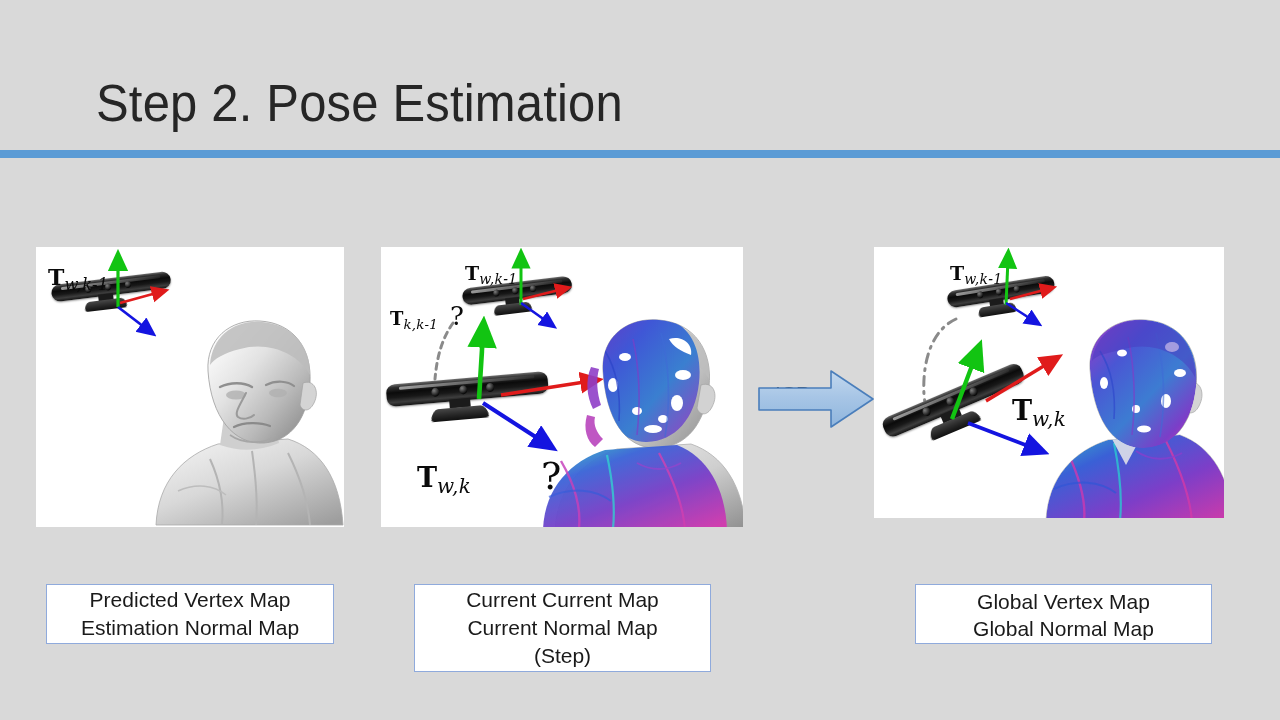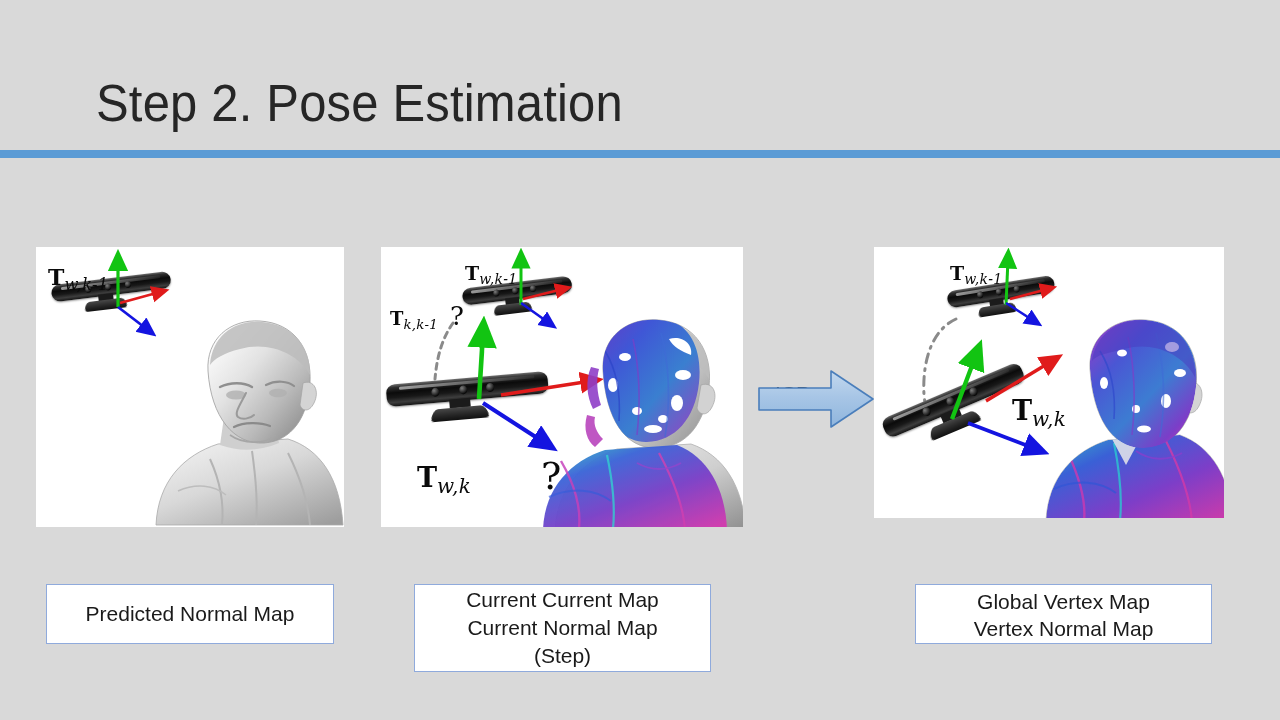--- a/index.html
+++ b/index.html
@@ -559,27 +559,28 @@
           <path d="M88,24 C94,52 96,86 92,122" stroke="#7d3ec8" stroke-width="1.6" fill="none" opacity="0.7"></path>
           <path d="M116,20 C124,50 126,88 120,124" stroke="#3f6ad6" stroke-width="1.6" fill="none" opacity="0.6"></path>
 
           <path d="M52,48 C56,20 80,4 108,8 C140,12 156,36 155,64 C142,40 112,28 84,36 C68,40 56,42 52,48 Z" fill="#4a3ac0" opacity="0.5"></path>
         </g>
       </svg>
     </div>
   </div>
 
   <div class="caption-box" id="caption-1">
-    <div class="caption-line">Predicted Normal Map</div>
+    <div class="caption-line">Predicted Vertex Map</div>
+    <div class="caption-line">Estimation Normal Map</div>
   </div>
 
   <div class="caption-box" id="caption-2">
     <div class="caption-line">Current Current Map</div>
     <div class="caption-line">Current Normal Map</div>
     <div class="caption-line">(Step)</div>
   </div>
 
   <div class="caption-box" id="caption-3">
     <div class="caption-line">Global Vertex Map</div>
-    <div class="caption-line">Vertex Normal Map</div>
+    <div class="caption-line">Global Normal Map</div>
   </div>
 
 </div>
 
 </body></html>

